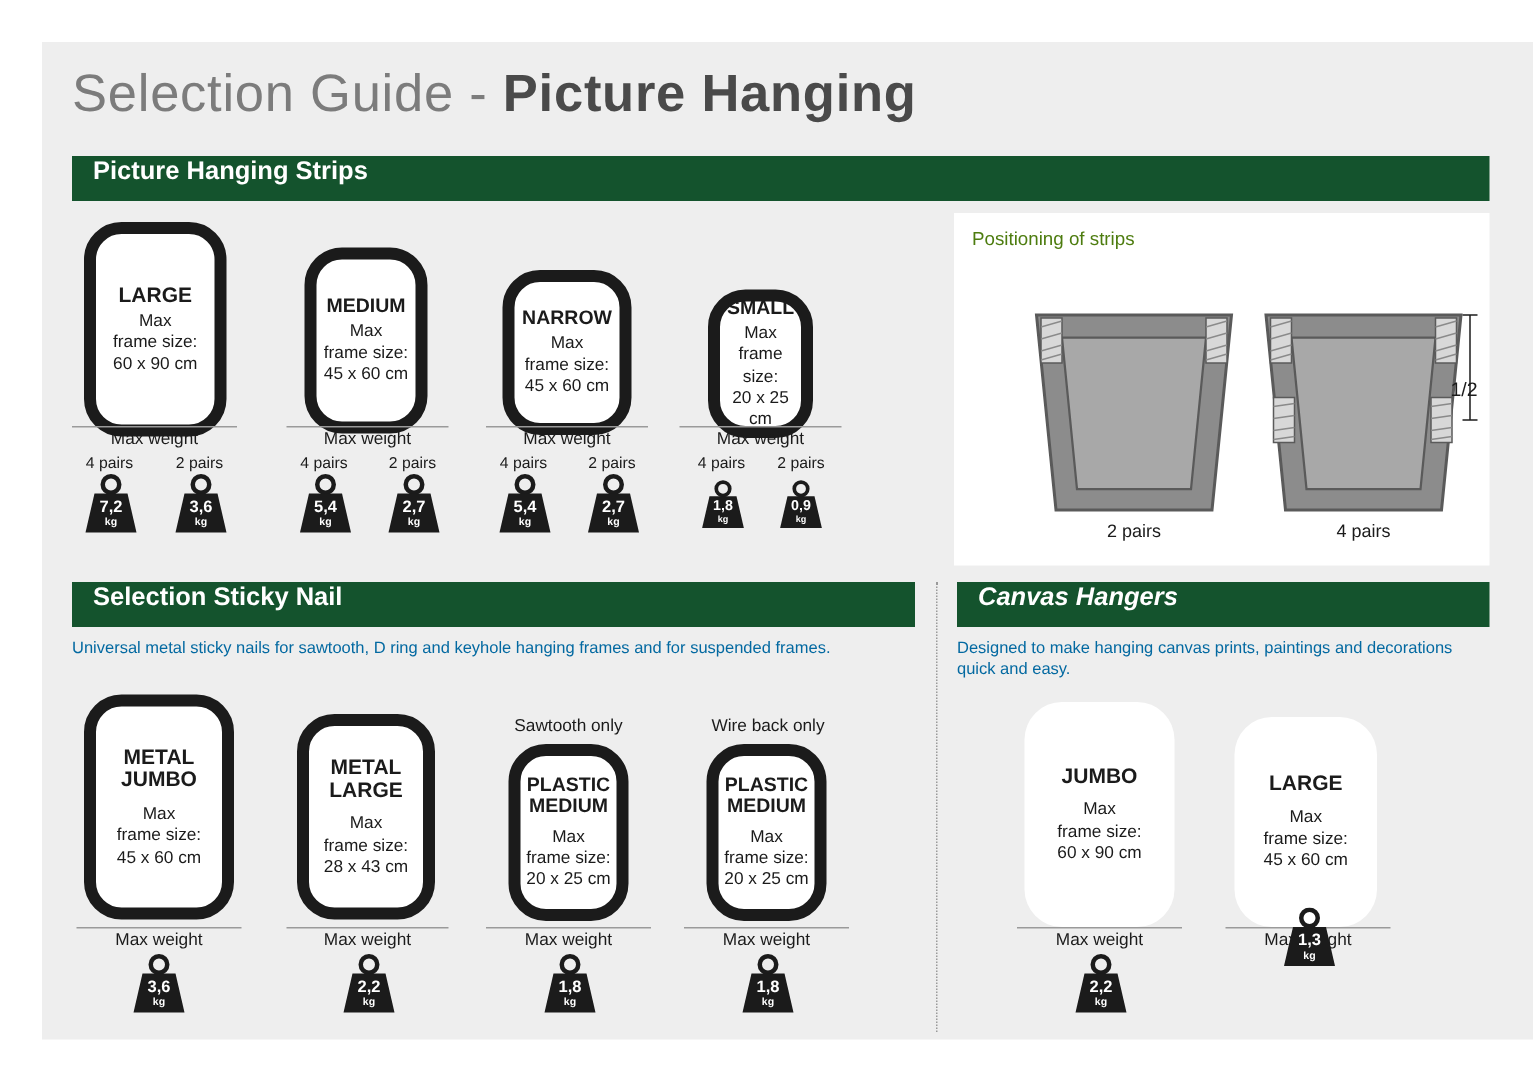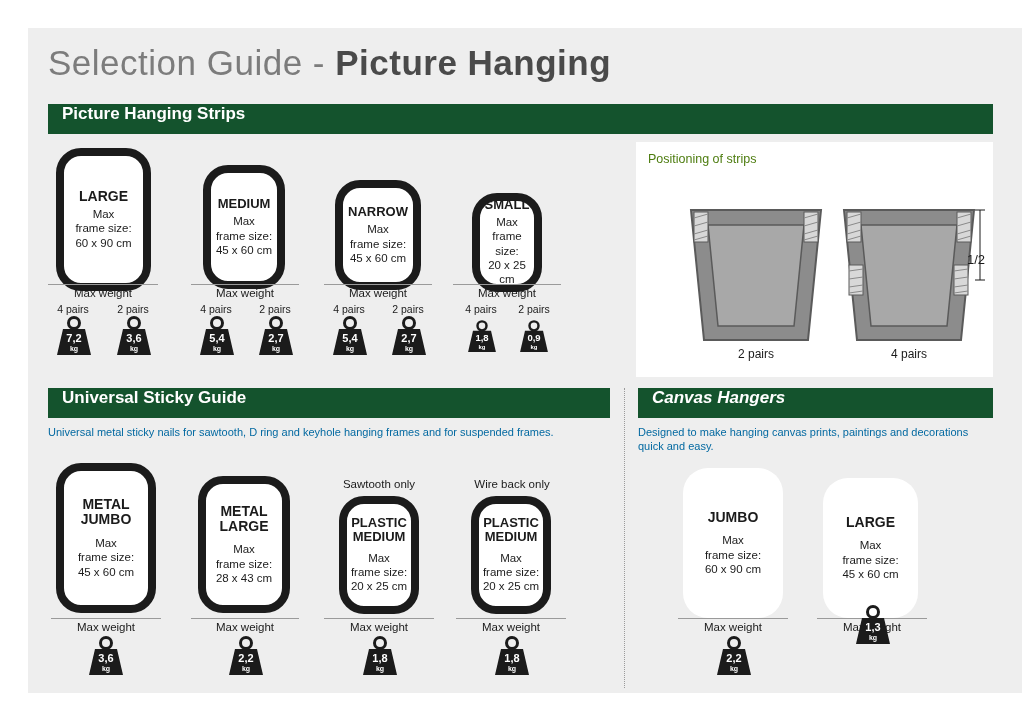--- a/index.html
+++ b/index.html
@@ -359,21 +359,21 @@
         <line x1="339" y1="40" x2="349" y2="40" stroke="#1b1b1b" stroke-width="1"></line>
         <line x1="339" y1="110" x2="349" y2="110" stroke="#1b1b1b" stroke-width="1"></line>
       </svg>
 
       <div class="half-label">1/2</div>
       <div class="pos-caption" style="left:60px; top:205px; width:120px;">2 pairs</div>
       <div class="pos-caption" style="left:213px; top:205px; width:120px;">4 pairs</div>
     </div>
 
     <div class="bar bar-nail">
-      <span>Universal Sticky Guide</span>
+      <span>Selection Sticky Nail</span>
     </div>
     <div class="subtext sub-nail">Universal metal sticky nails for sawtooth, D ring and keyhole hanging frames and for suspended frames.</div>
 
     <div class="vdivider"></div>
 
     <div class="frame black" style="left:28px; top:435px; width:100px; height:150px;">
       <div class="frame-inner">
         <div class="frame-name">METAL<br>JUMBO</div>
         <div class="frame-spec" style="margin-top:8px;">Max<br>frame size:</div>
         <div class="frame-spec">45 x 60 cm</div>

